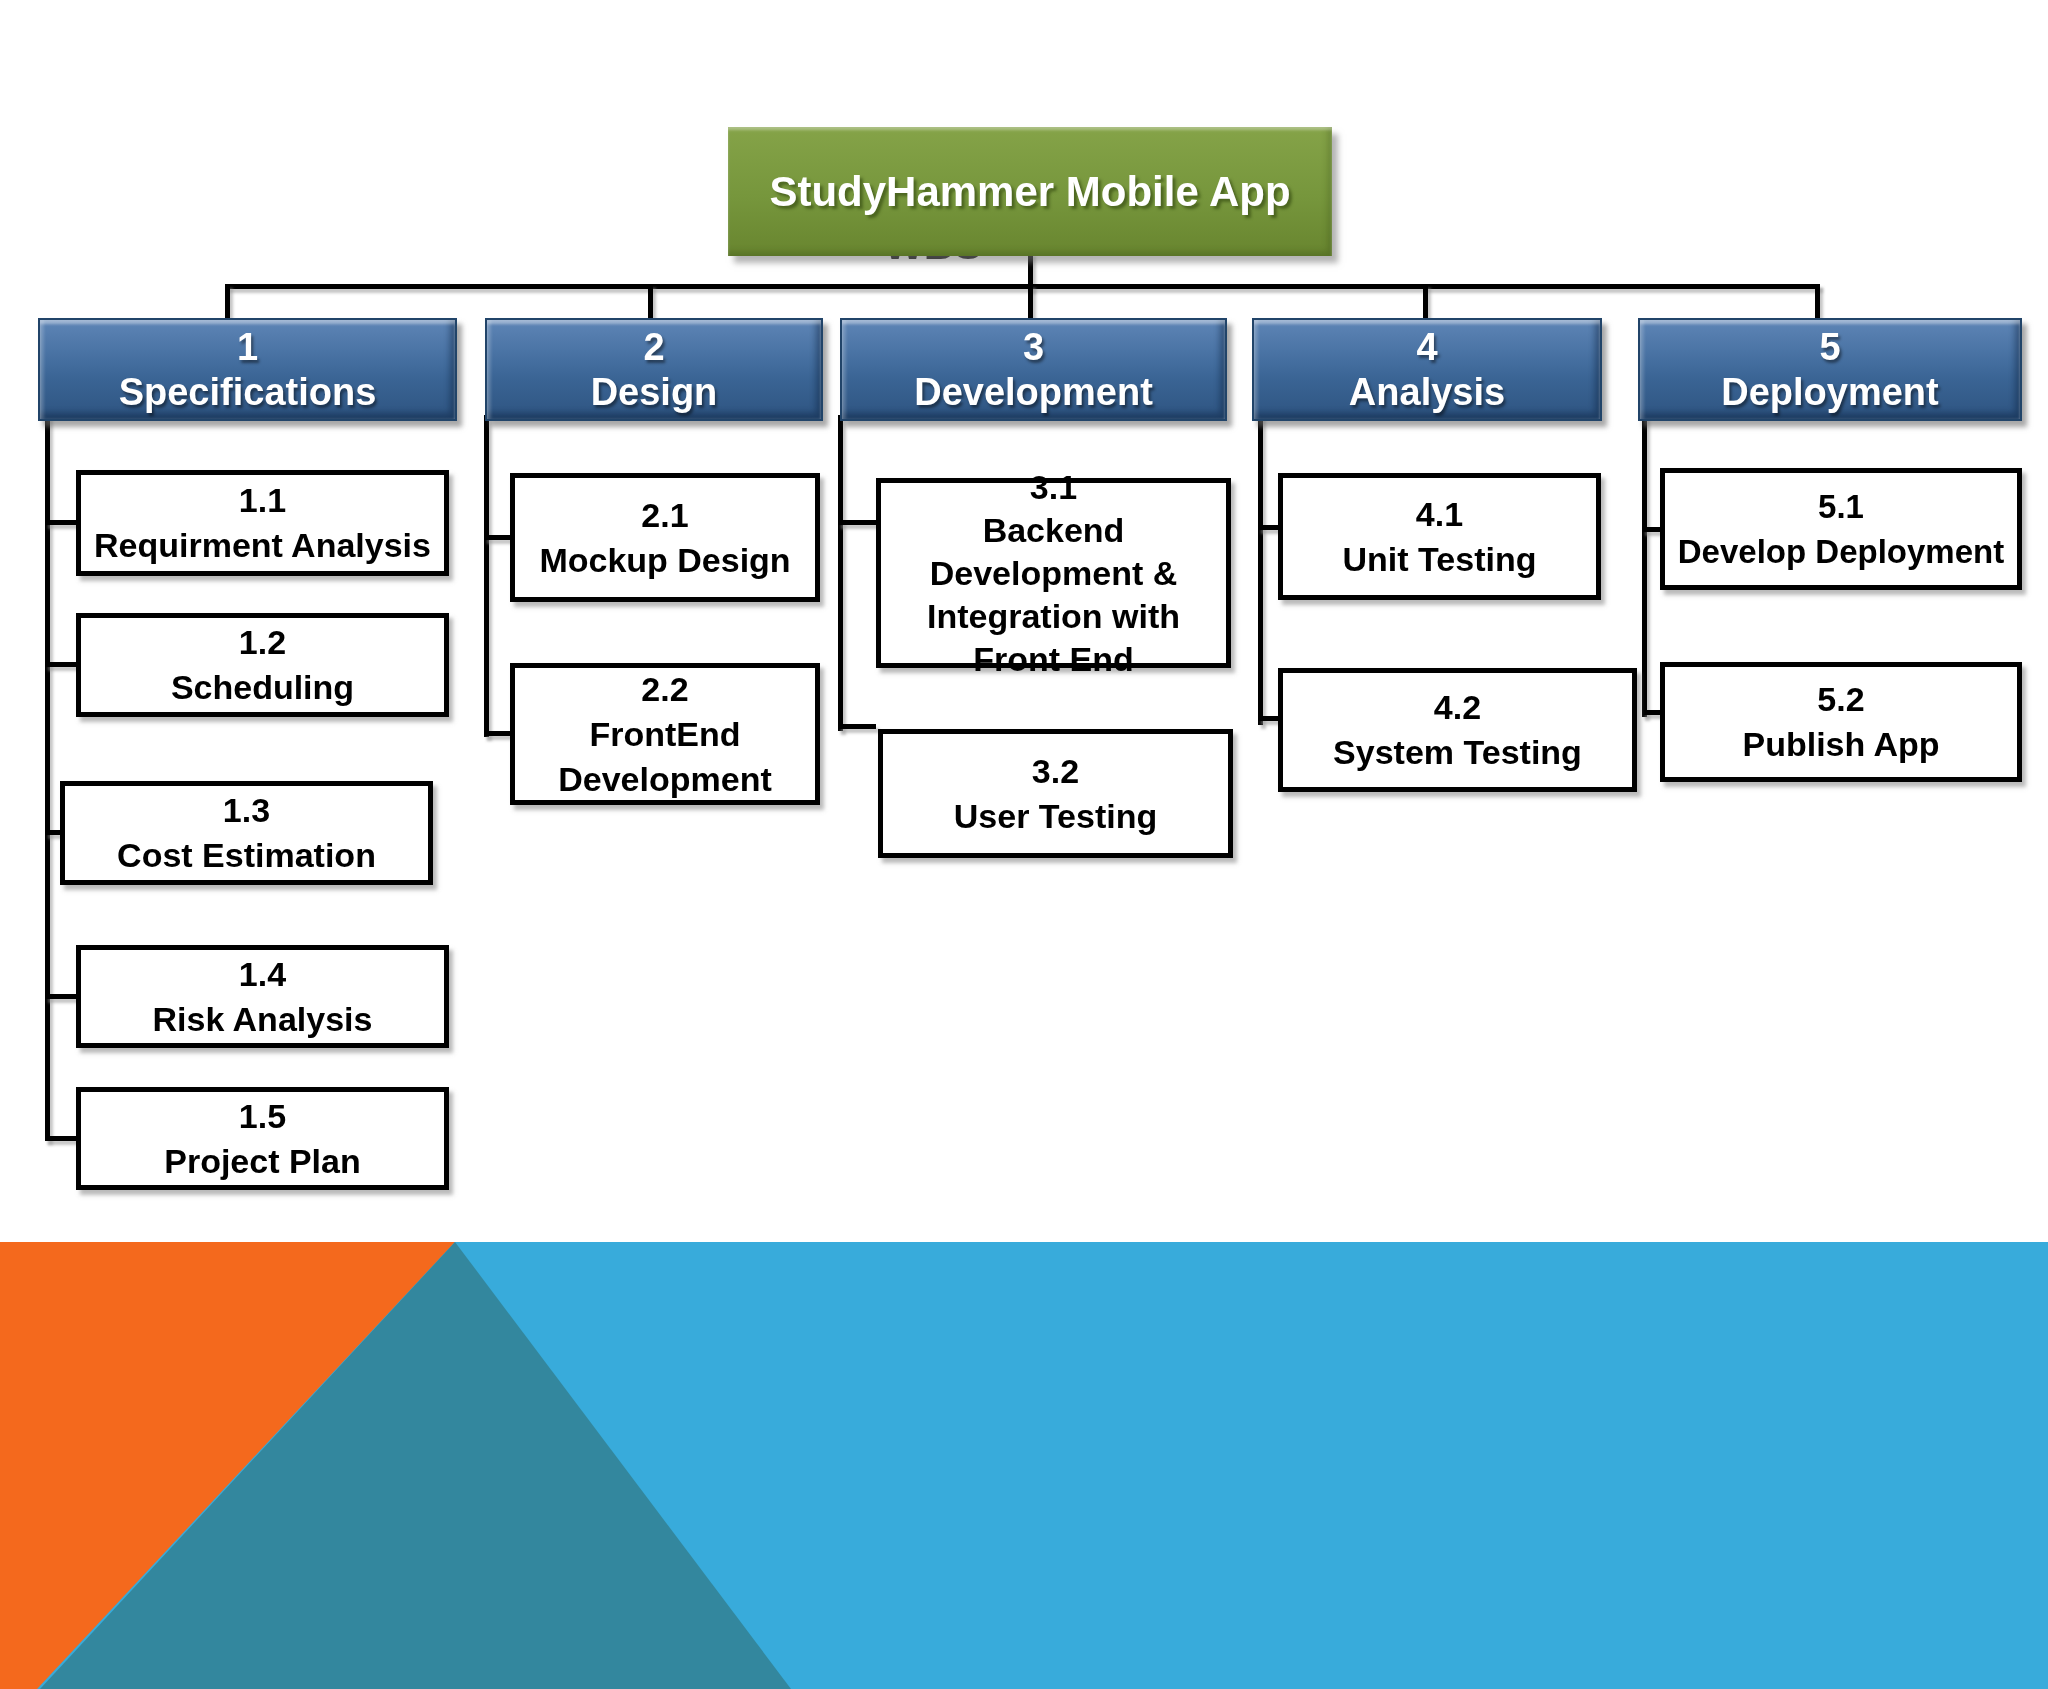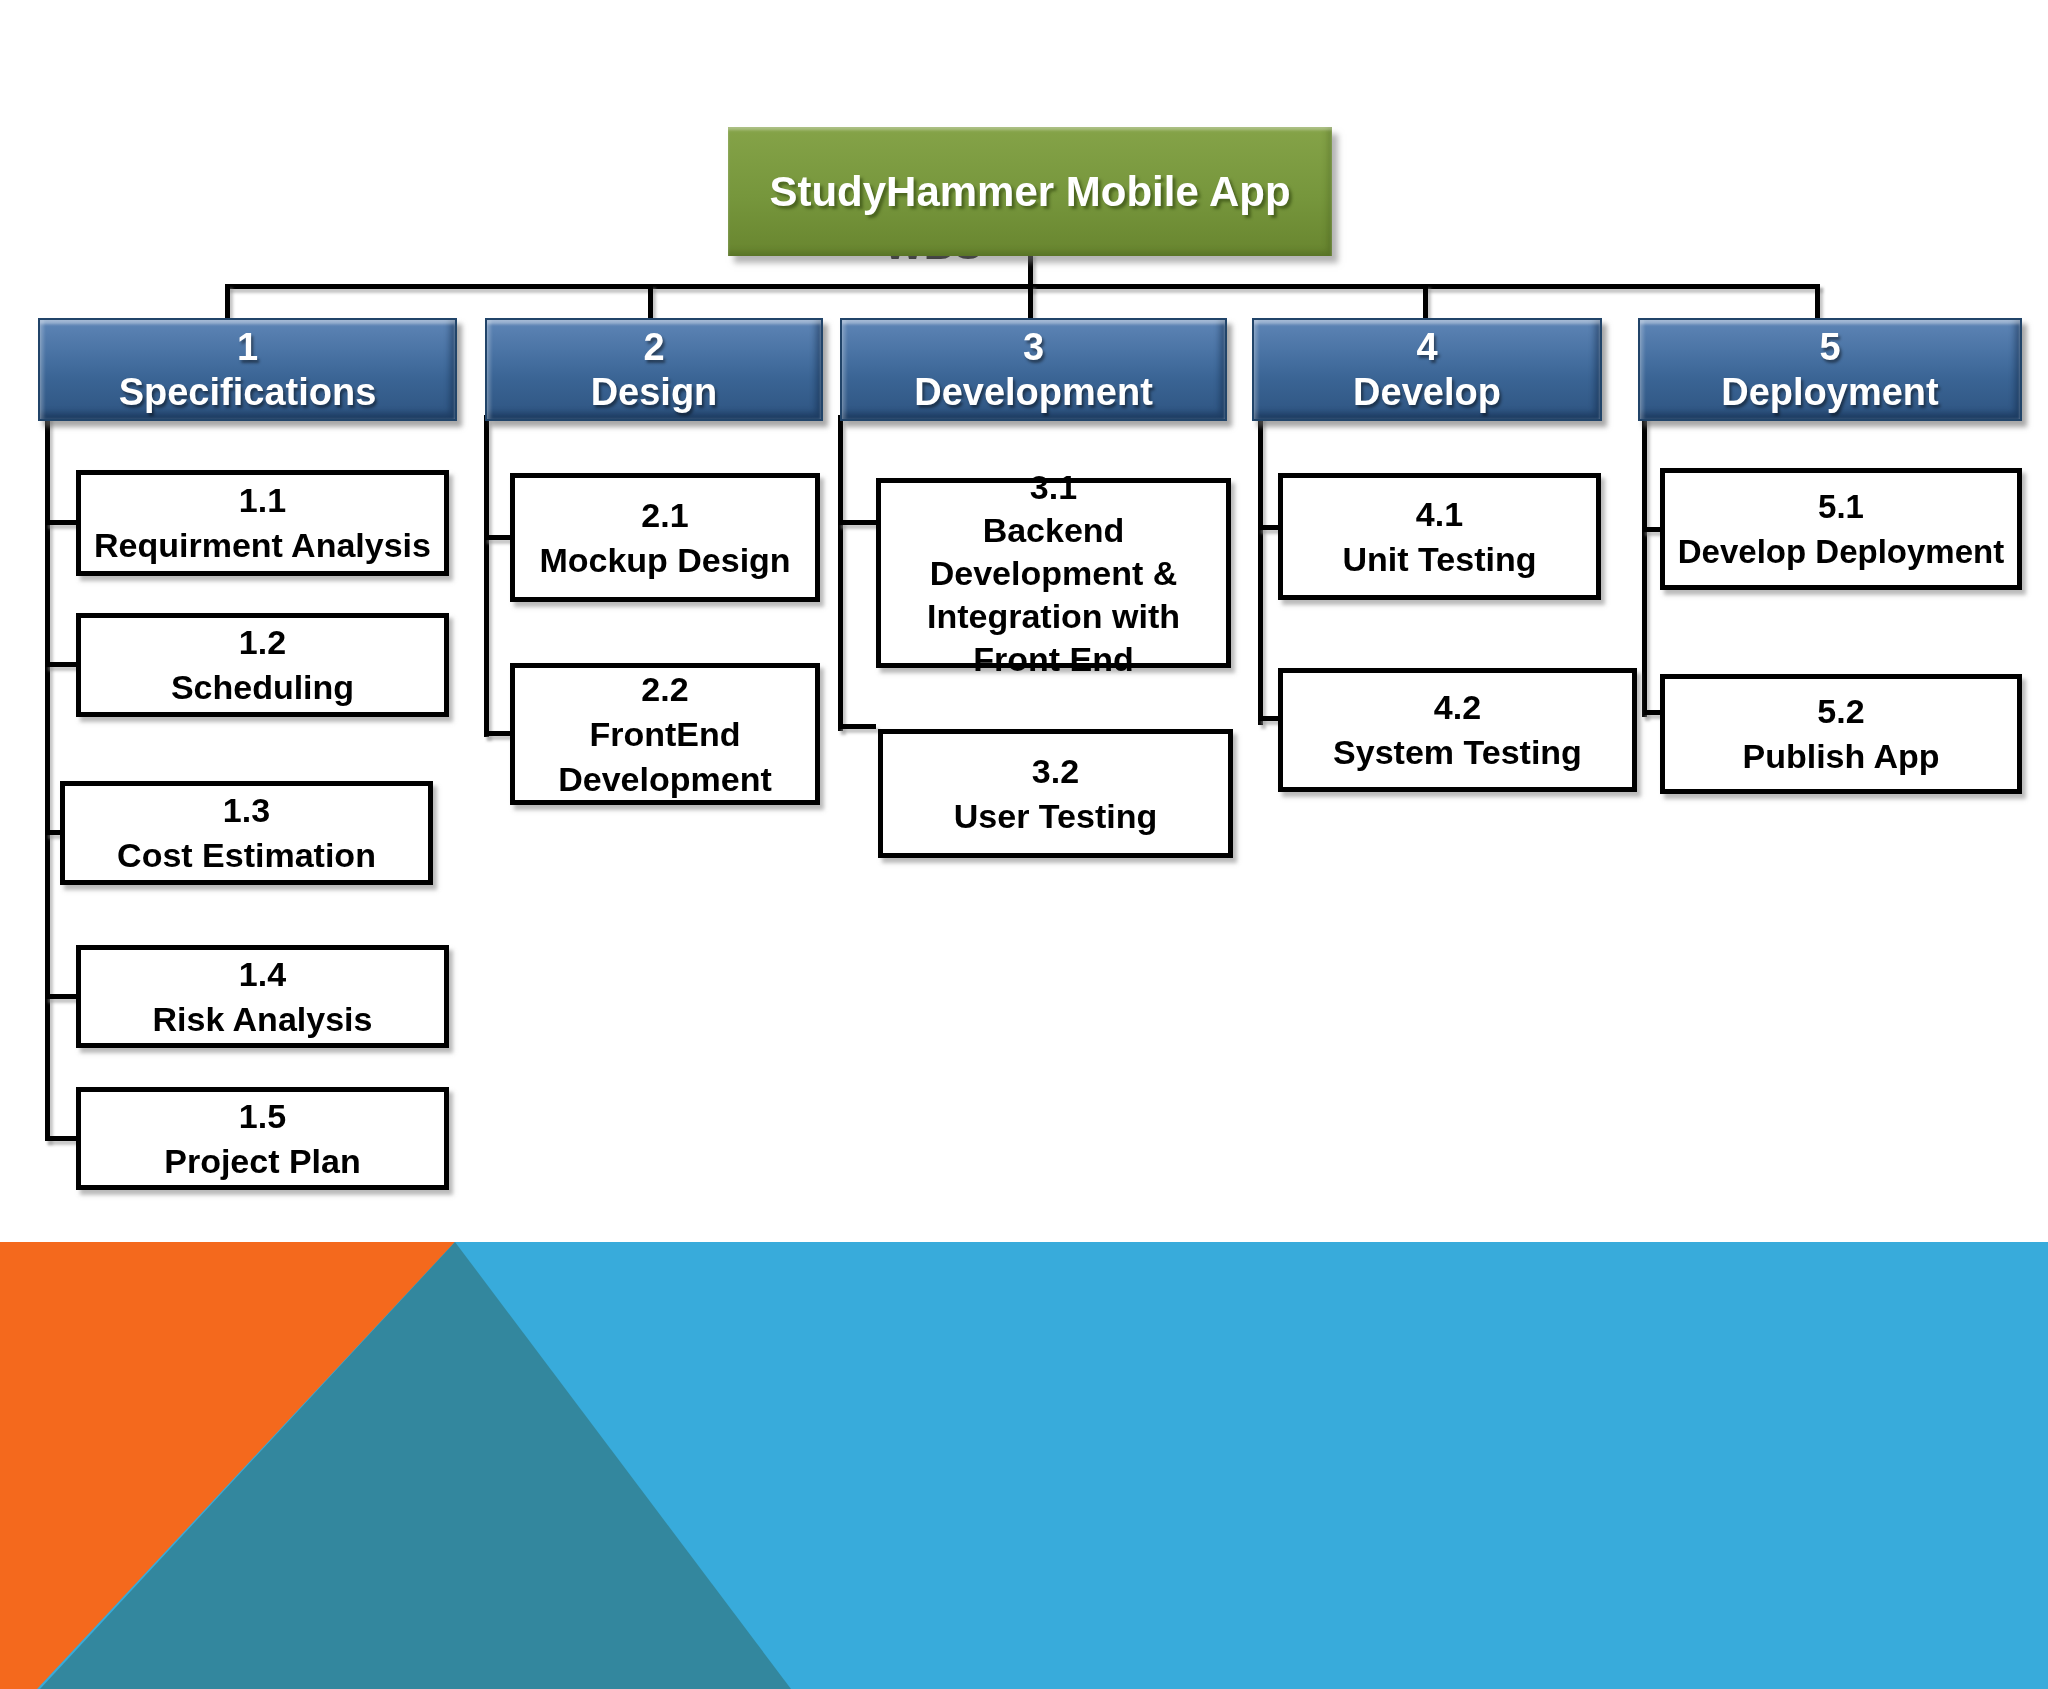--- a/index.html
+++ b/index.html
@@ -72,21 +72,21 @@
   <div class="lv1" style="left:485px;width:334px;">
     <div>2</div>
     <div>Design</div>
   </div>
   <div class="lv1" style="left:840px;width:383px;">
     <div>3</div>
     <div>Development</div>
   </div>
   <div class="lv1" style="left:1252px;width:346px;">
     <div>4</div>
-    <div>Develop</div>
+    <div>Analysis</div>
   </div>
   <div class="lv1" style="left:1638px;width:380px;">
     <div>5</div>
     <div>Deployment</div>
   </div>
 
   <div class="line" style="left:45px;top:415px;width:5px;height:726px;"></div>
   <div class="line" style="left:45px;top:520px;width:31px;height:5px;"></div>
   <div class="line" style="left:45px;top:662px;width:31px;height:5px;"></div>
   <div class="line" style="left:45px;top:830px;width:31px;height:5px;"></div>
@@ -158,21 +158,21 @@
   </div>
 
   <div class="line" style="left:1642px;top:415px;width:5px;height:302px;"></div>
   <div class="line" style="left:1642px;top:527px;width:18px;height:5px;"></div>
   <div class="line" style="left:1642px;top:710px;width:18px;height:5px;"></div>
 
   <div class="child" style="left:1660px;top:468px;width:362px;height:122px;">
     <div class="inner" style="font-size:33px;"><div>5.1</div><div>Develop Deployment</div></div>
     <div class="frame"></div>
   </div>
-  <div class="child" style="left:1660px;top:662px;width:362px;height:120px;margin-top:12px;">
+  <div class="child" style="left:1660px;top:662px;width:362px;height:120px;">
     <div class="inner"><div>5.2</div><div>Publish App</div></div>
     <div class="frame"></div>
   </div>
 
   <div class="band">
     <div class="shape" style="background:#38ABDB;"></div>
     <div class="shape" style="background:#F4691D;clip-path:polygon(0 0,455px 0,37px 447px,0 447px);"></div>
     <div class="shape" style="background:#33879E;clip-path:polygon(455px 0,791px 447px,40px 447px);"></div>
   </div>
 

